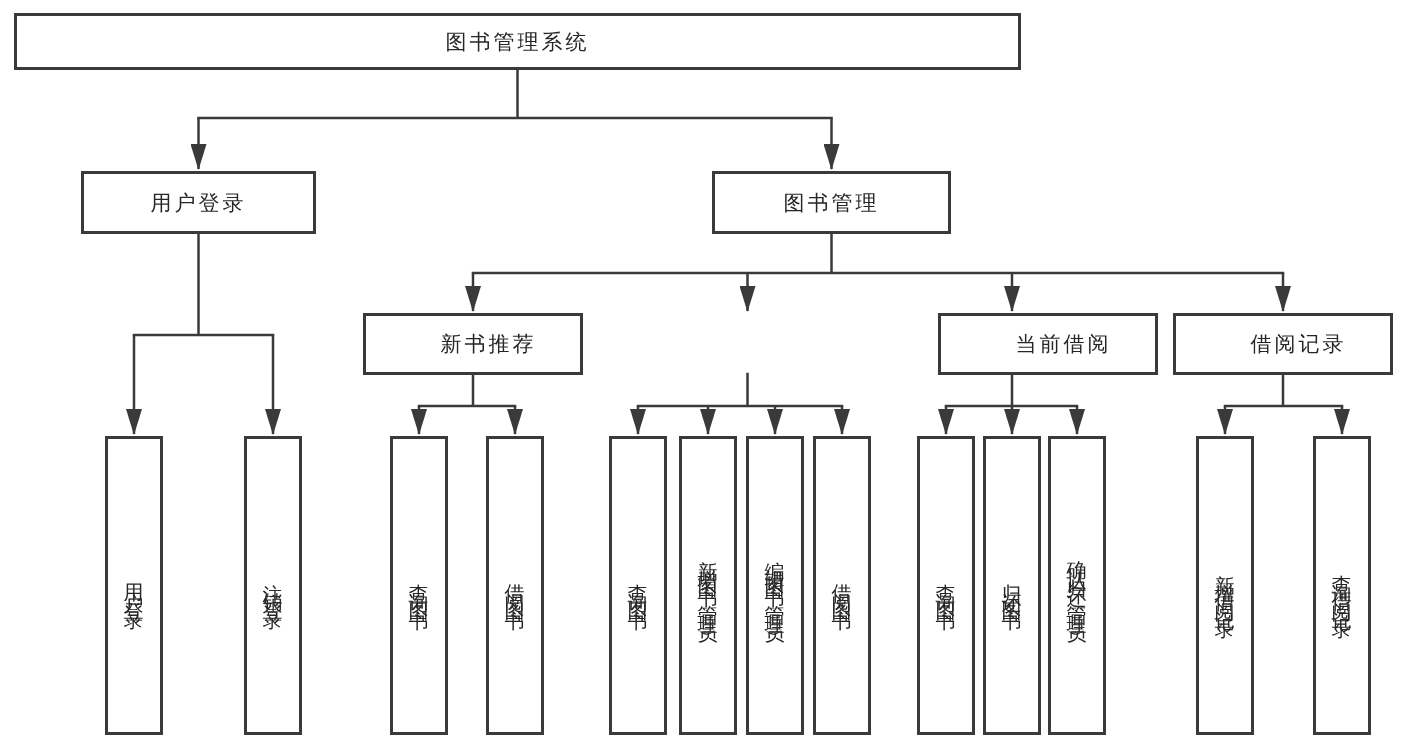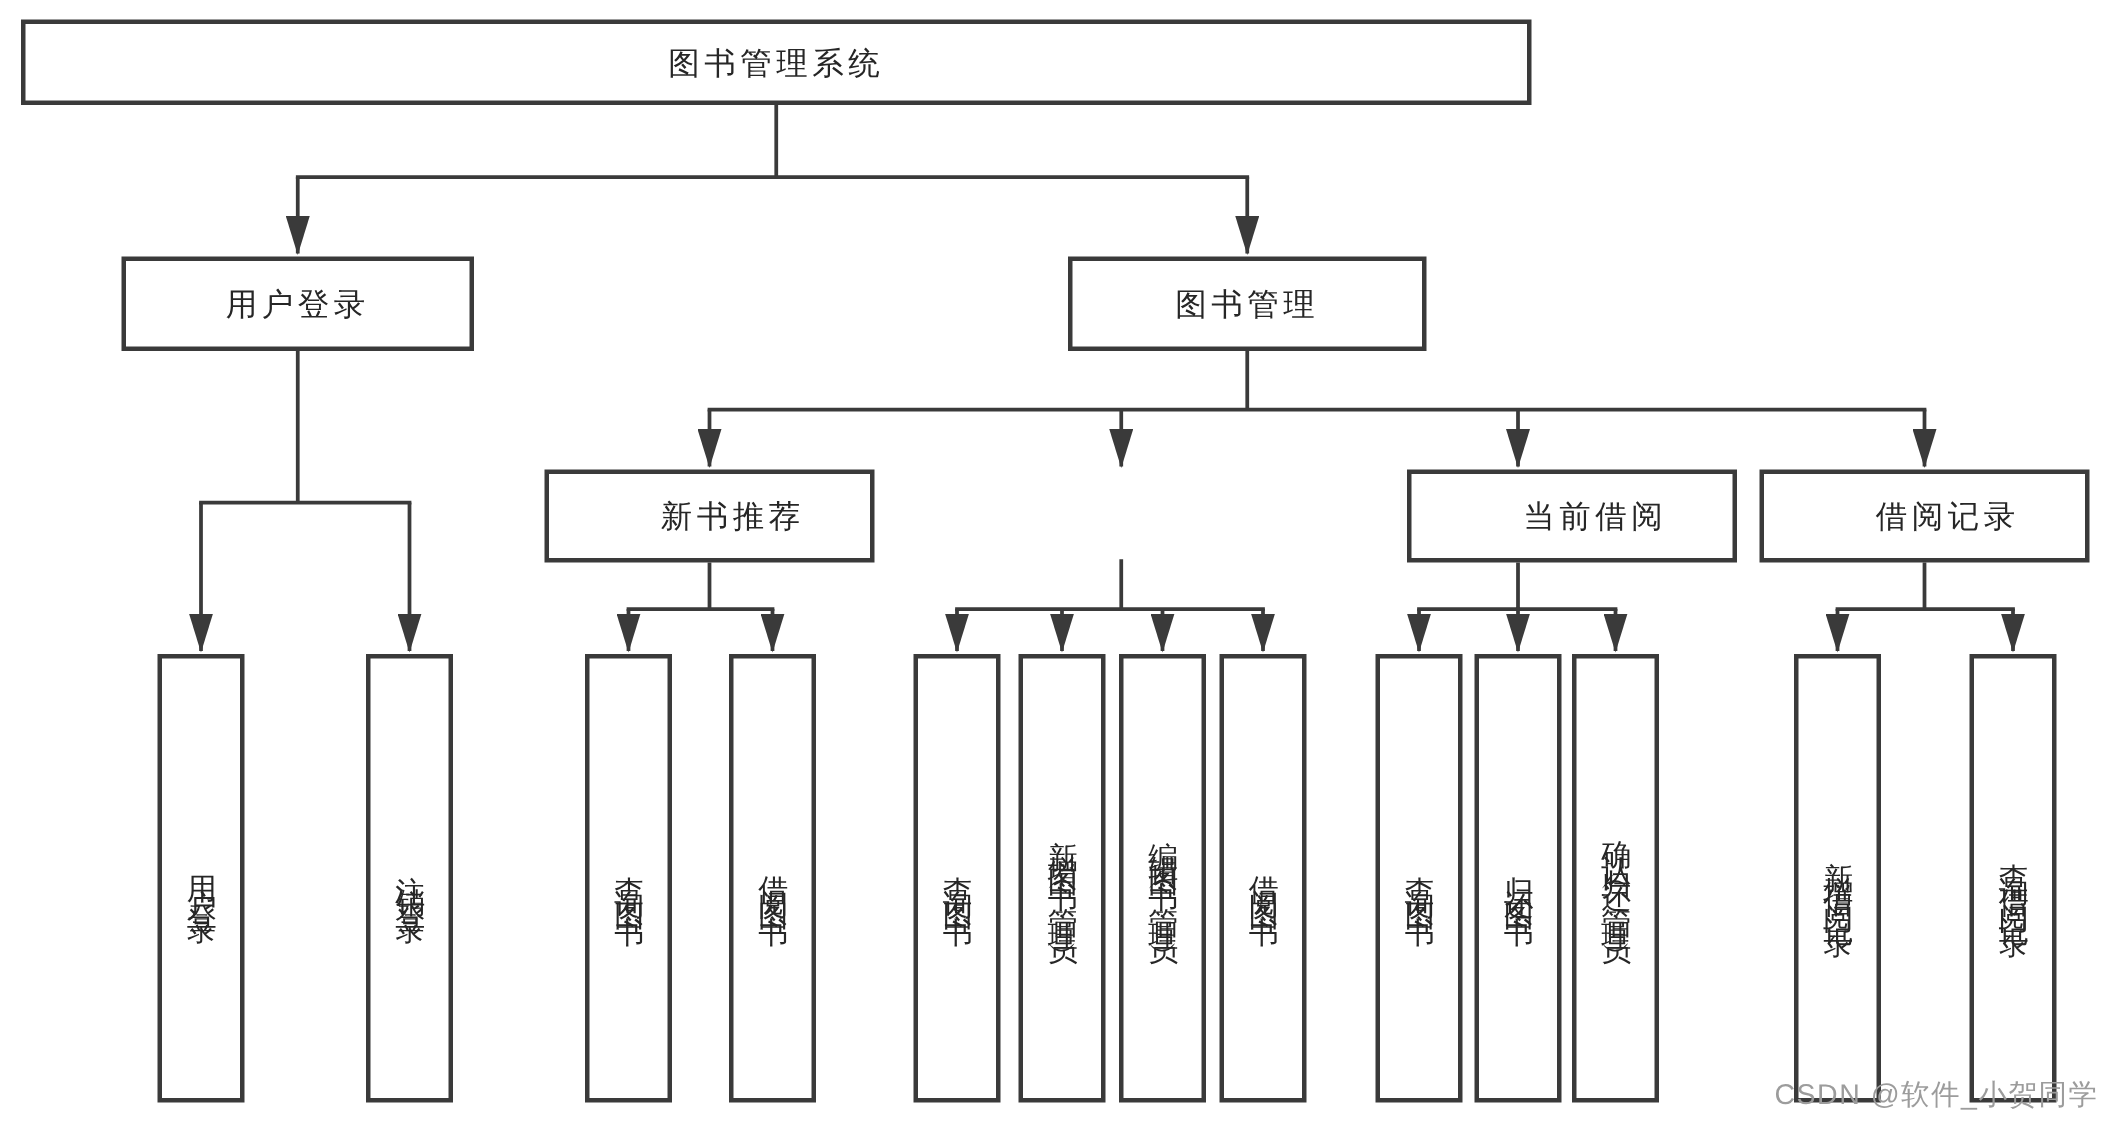--- a/index.html
+++ b/index.html
@@ -111,15 +111,14 @@
   <div class="node leaf" style="left:746px;">编辑图书（管理员）</div>
   <div class="node leaf" style="left:813px;">借阅图书</div>
 
   <div class="node leaf" style="left:917px;">查询图书</div>
   <div class="node leaf" style="left:983px;">归还图书</div>
   <div class="node leaf" style="left:1048px;">确认归还（管理员）</div>
 
   <div class="node leaf" style="left:1196px;">新增借阅记录</div>
   <div class="node leaf" style="left:1313px;">查询借阅记录</div>
 
-  <div class="watermark">CSDN @软件_小贺同学</div>
 
 </div>
 
 </body></html>

